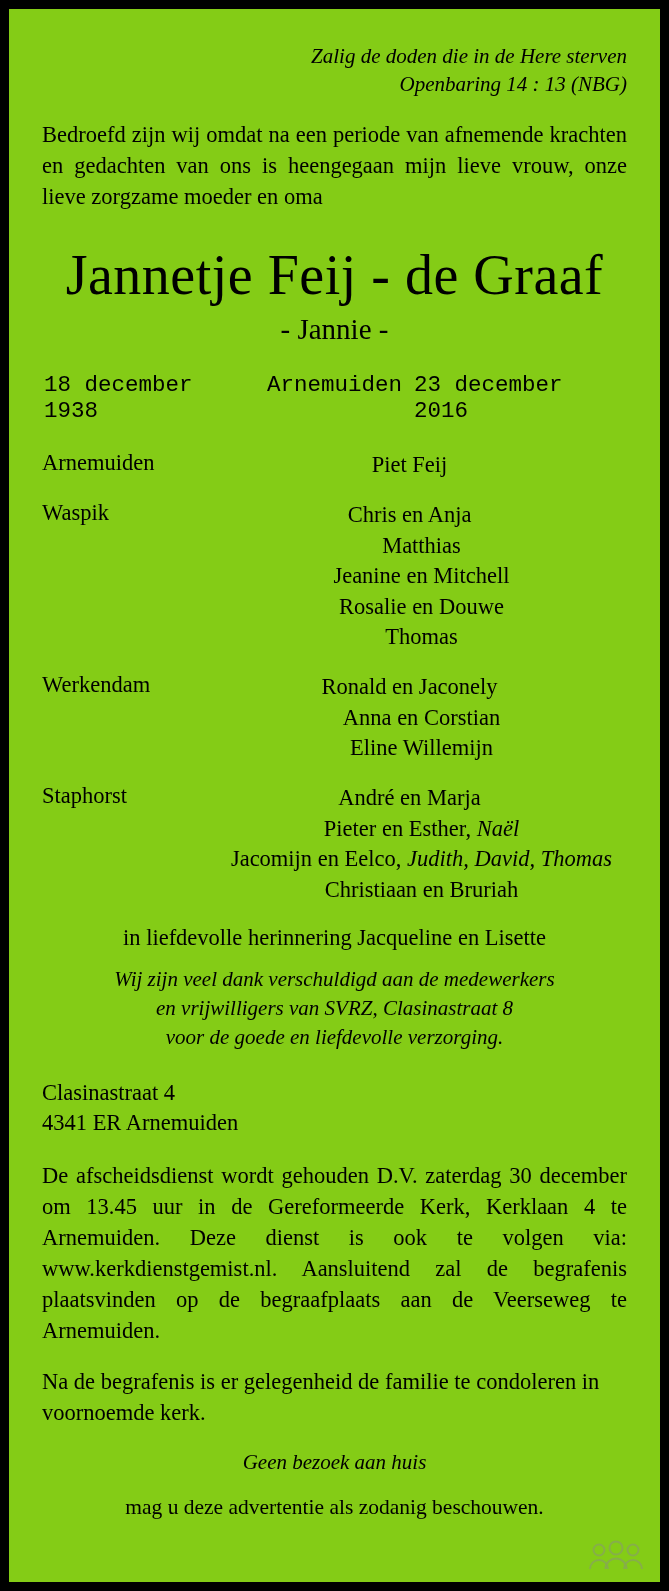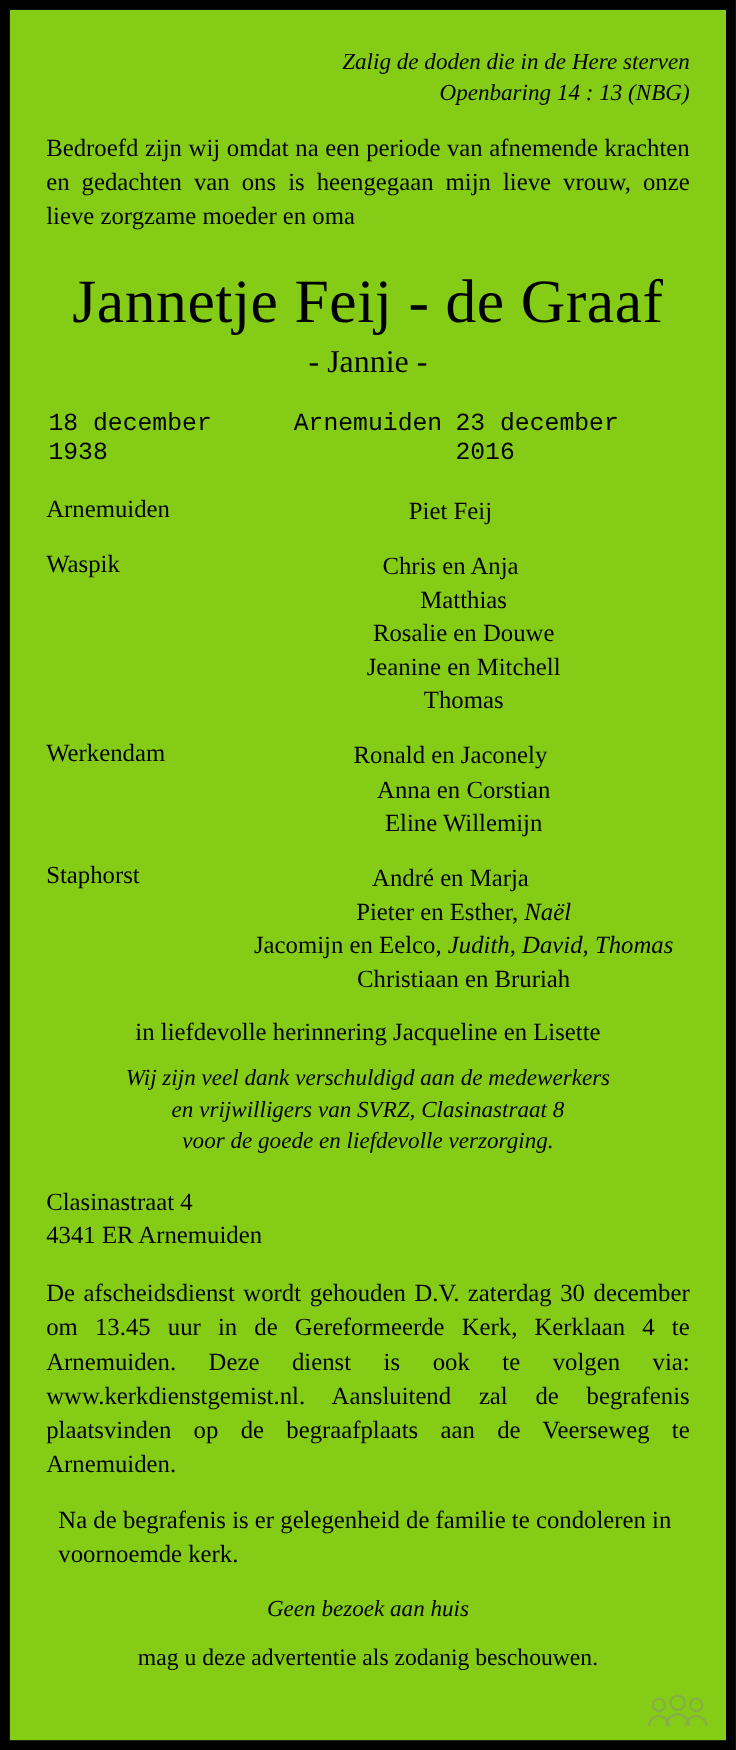--- a/index.html
+++ b/index.html
@@ -113,21 +113,20 @@
     font-size: 22.5px;
     line-height: 1.38;
     text-align: justify;
     text-align-last: left;
     margin-bottom: 20px;
   }
   .condolence {
     font-size: 22.5px;
     line-height: 1.38;
     margin-bottom: 22px;
-    margin-left: 11px;
   }
   .novisit {
     text-align: center;
     font-style: italic;
     font-size: 21px;
     margin-bottom: 18px;
   }
   .closing {
     text-align: center;
     font-size: 21.5px;
@@ -169,22 +168,22 @@
           <div class="fam-place">Arnemuiden</div>
           <div class="fam-names">
             <div><span>Piet Feij</span></div>
           </div>
         </div>
         <div class="fam-group">
           <div class="fam-place">Waspik</div>
           <div class="fam-names">
             <div><span>Chris en Anja</span></div>
             <div class="sub"><span>Matthias</span></div>
+            <div class="sub"><span>Jeanine en Mitchell</span></div>
             <div class="sub"><span>Rosalie en Douwe</span></div>
-            <div class="sub"><span>Jeanine en Mitchell</span></div>
             <div class="sub"><span>Thomas</span></div>
           </div>
         </div>
         <div class="fam-group">
           <div class="fam-place">Werkendam</div>
           <div class="fam-names">
             <div><span>Ronald en Jaconely</span></div>
             <div class="sub"><span>Anna en Corstian</span></div>
             <div class="sub"><span>Eline Willemijn</span></div>
           </div>

